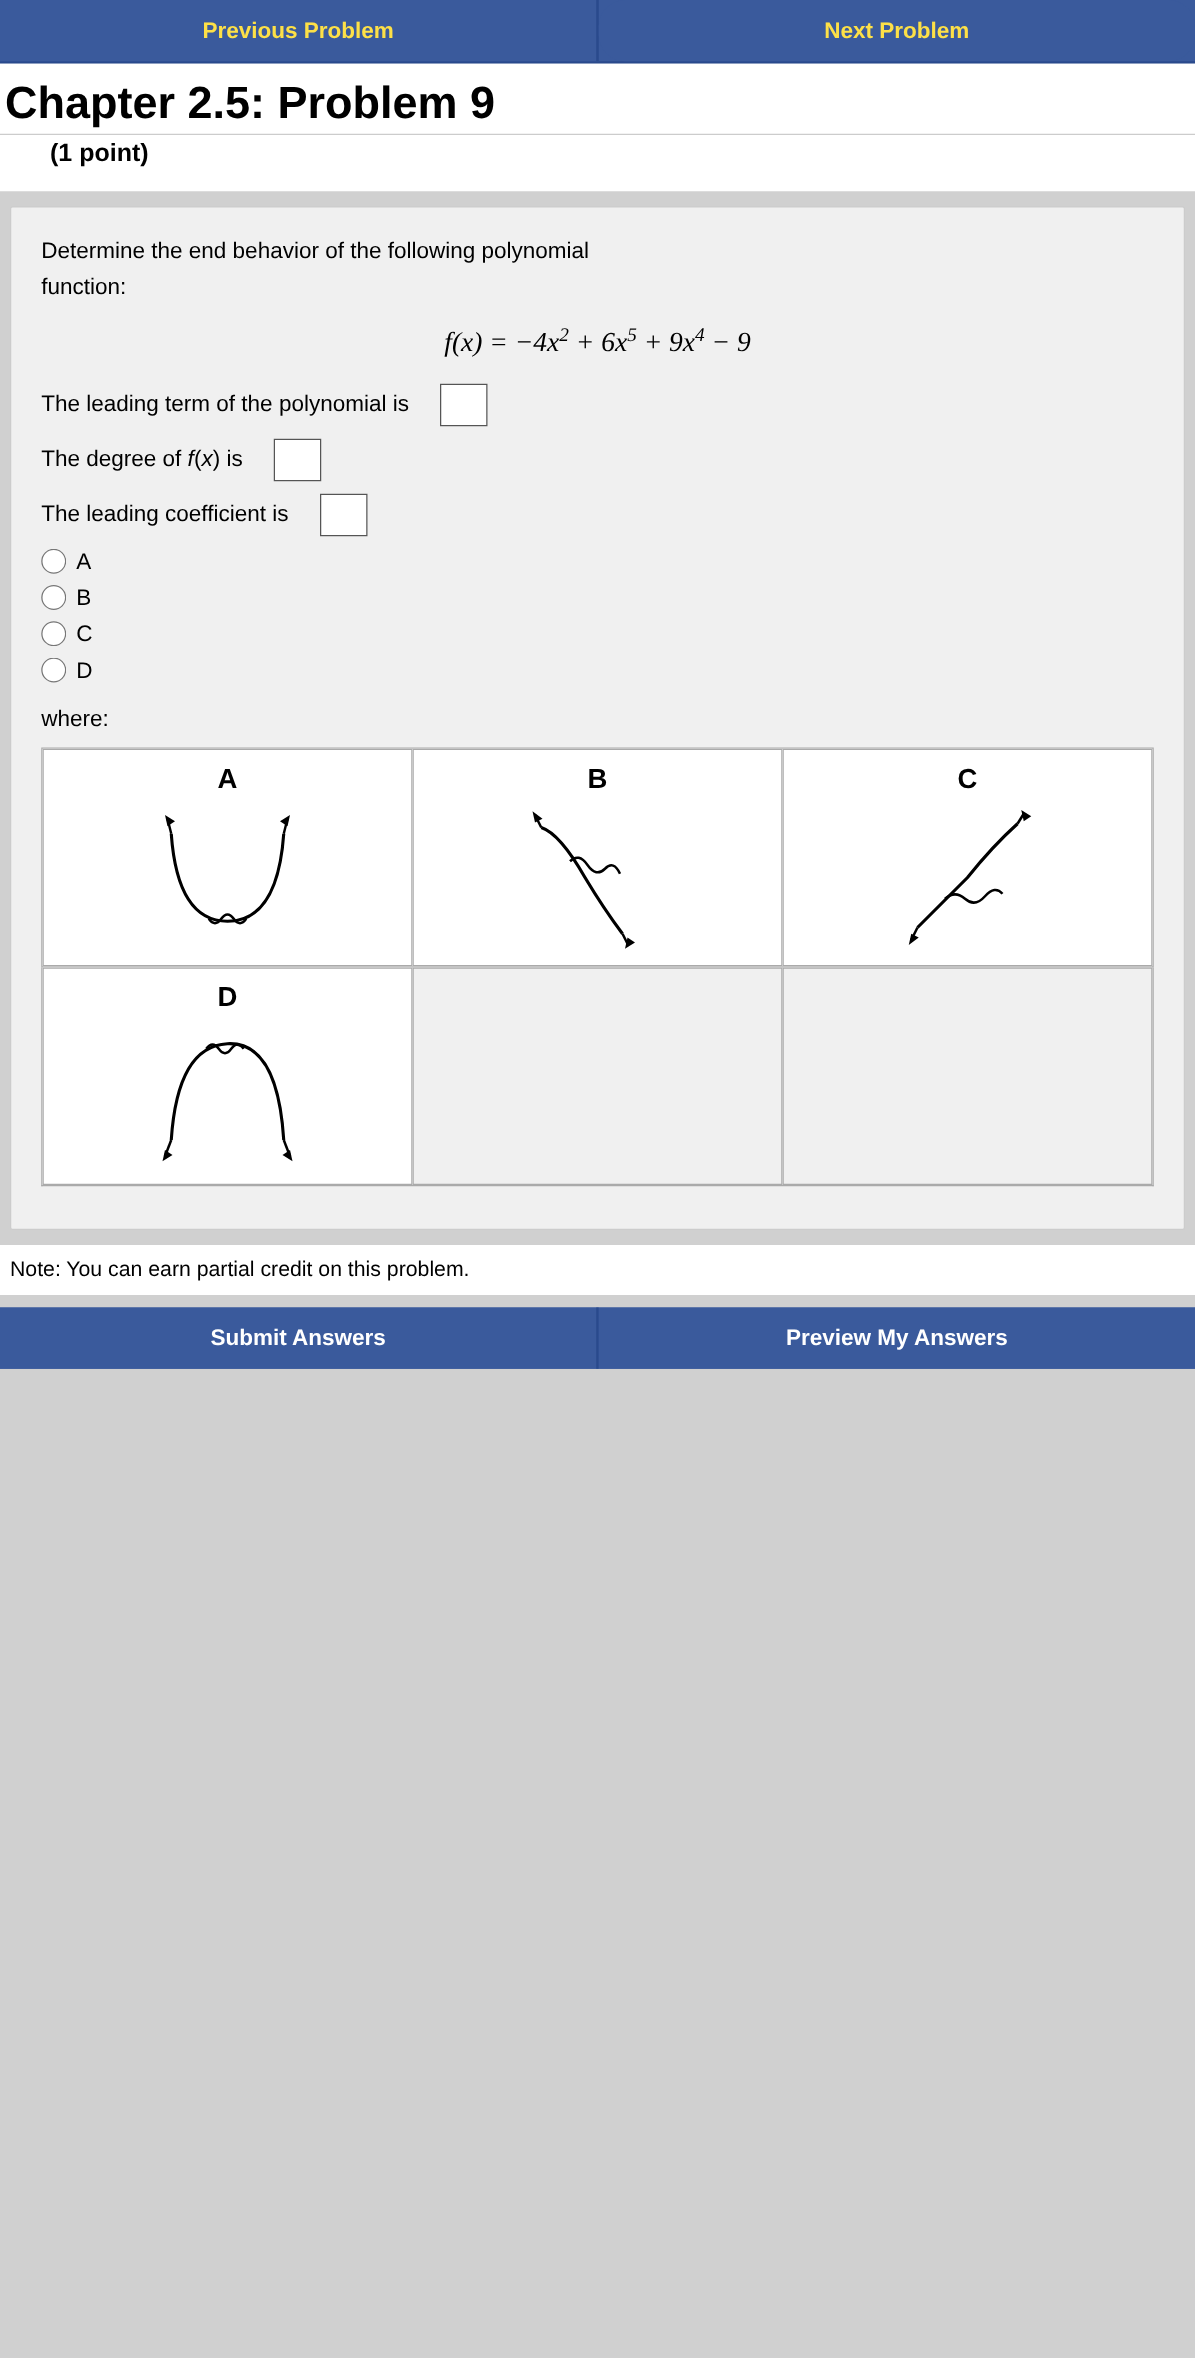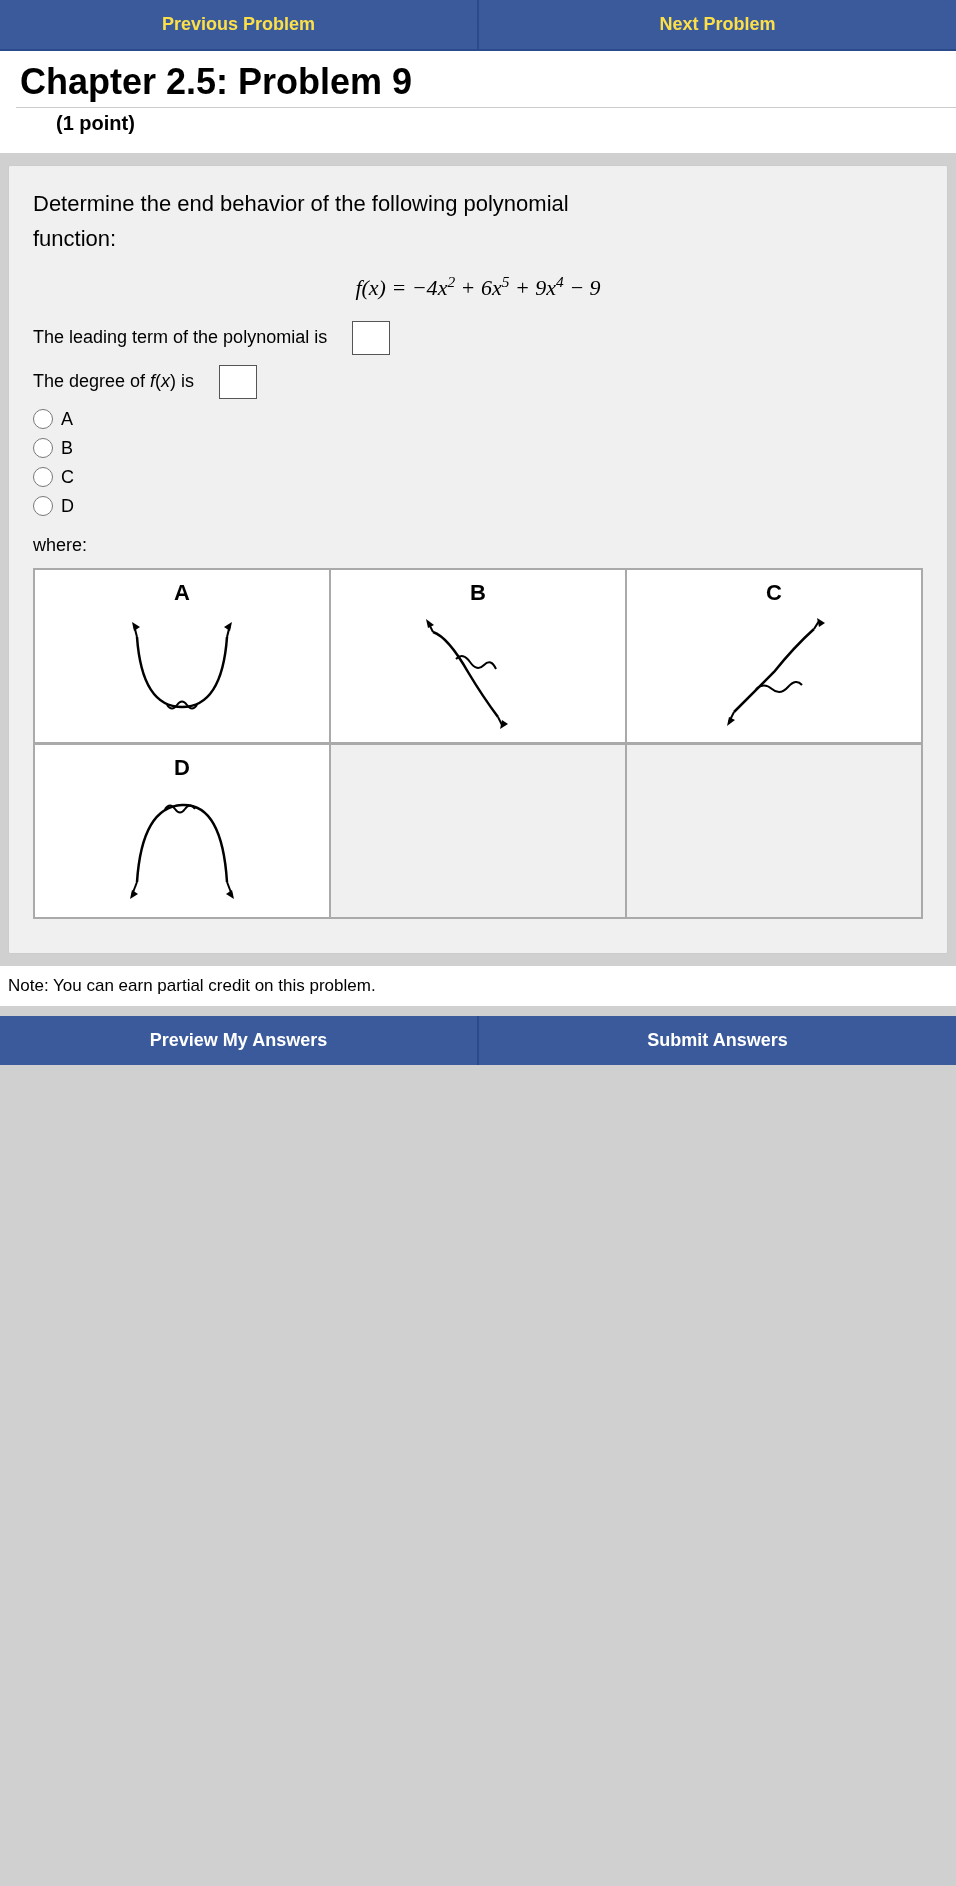--- a/index.html
+++ b/index.html
@@ -47,21 +47,21 @@
 
     .problem-card {
       background: #f0f0f0;
       border: 1px solid #ccc;
       margin: 12px 8px;
       padding: 20px 24px;
       border-radius: 2px;
     }
 
     .problem-text {
-      font-size: 22px;
+      font-size: 18px;
       line-height: 1.6;
       margin-bottom: 7px;
     }
 
     .math-display {
       font-style: italic;
       font-size: 22px;
       text-align: center;
       margin: 16px 0 20px 0;
       font-family: 'Times New Roman', Times, serif;
@@ -195,21 +195,21 @@
     }
   </style>
 </head>
 <body>
 
 <div class="nav-bar">
   <button class="nav-btn">Previous Problem</button>
   <button class="nav-btn">Next Problem</button>
 </div>
 
-<div style="background:white; padding-bottom:8px;padding-left:16px;">
+<div style="background:white; padding-bottom:8px;">
   <div class="page-title">Chapter 2.5: Problem 9</div>
   <div class="points-label">(1 point)</div>
 </div>
 
 <div class="problem-card">
 
   <div class="problem-text">
     <span>Determine the end behavior of the following polynomial</span><br>
     <span>function:</span>
   </div>
@@ -223,20 +223,24 @@
   <div class="answer-row">
     <span>The leading term of the polynomial is</span>
     <input type="text" class="answer-box" aria-label="leading term" style="">
   </div>
 
   <div class="answer-row">
     <span>The degree of <i>f</i>(<i>x</i>) is</span>
     <input type="text" class="answer-box" aria-label="degree" style="">
   </div>
 
+  <div class="answer-row">
+    <span>The leading coefficient is</span>
+    <input type="text" class="answer-box" aria-label="leading coefficient" style="">
+  </div>
 
 
   <div class="radio-group">
     <label class="radio-option">
       <input type="radio" name="end_behavior" value="A" style="">
       <span>A</span>
     </label>
     <label class="radio-option">
       <input type="radio" name="end_behavior" value="B" style="">
       <span>B</span>
@@ -325,15 +329,15 @@
     <div style="border:1px solid #aaa; background:#f0f0f0;"></div>
   </div>
 
 </div>
 
 <div class="note-section">
   <b>Note:</b><span> You can earn partial credit on this problem.</span>
 </div>
 
 <div class="bottom-bar">
+  <button class="bottom-btn">Submit Answers</button>
   <button class="bottom-btn">Preview My Answers</button>
-  <button class="bottom-btn">Submit Answers</button>
 </div>
 
 </body></html>

